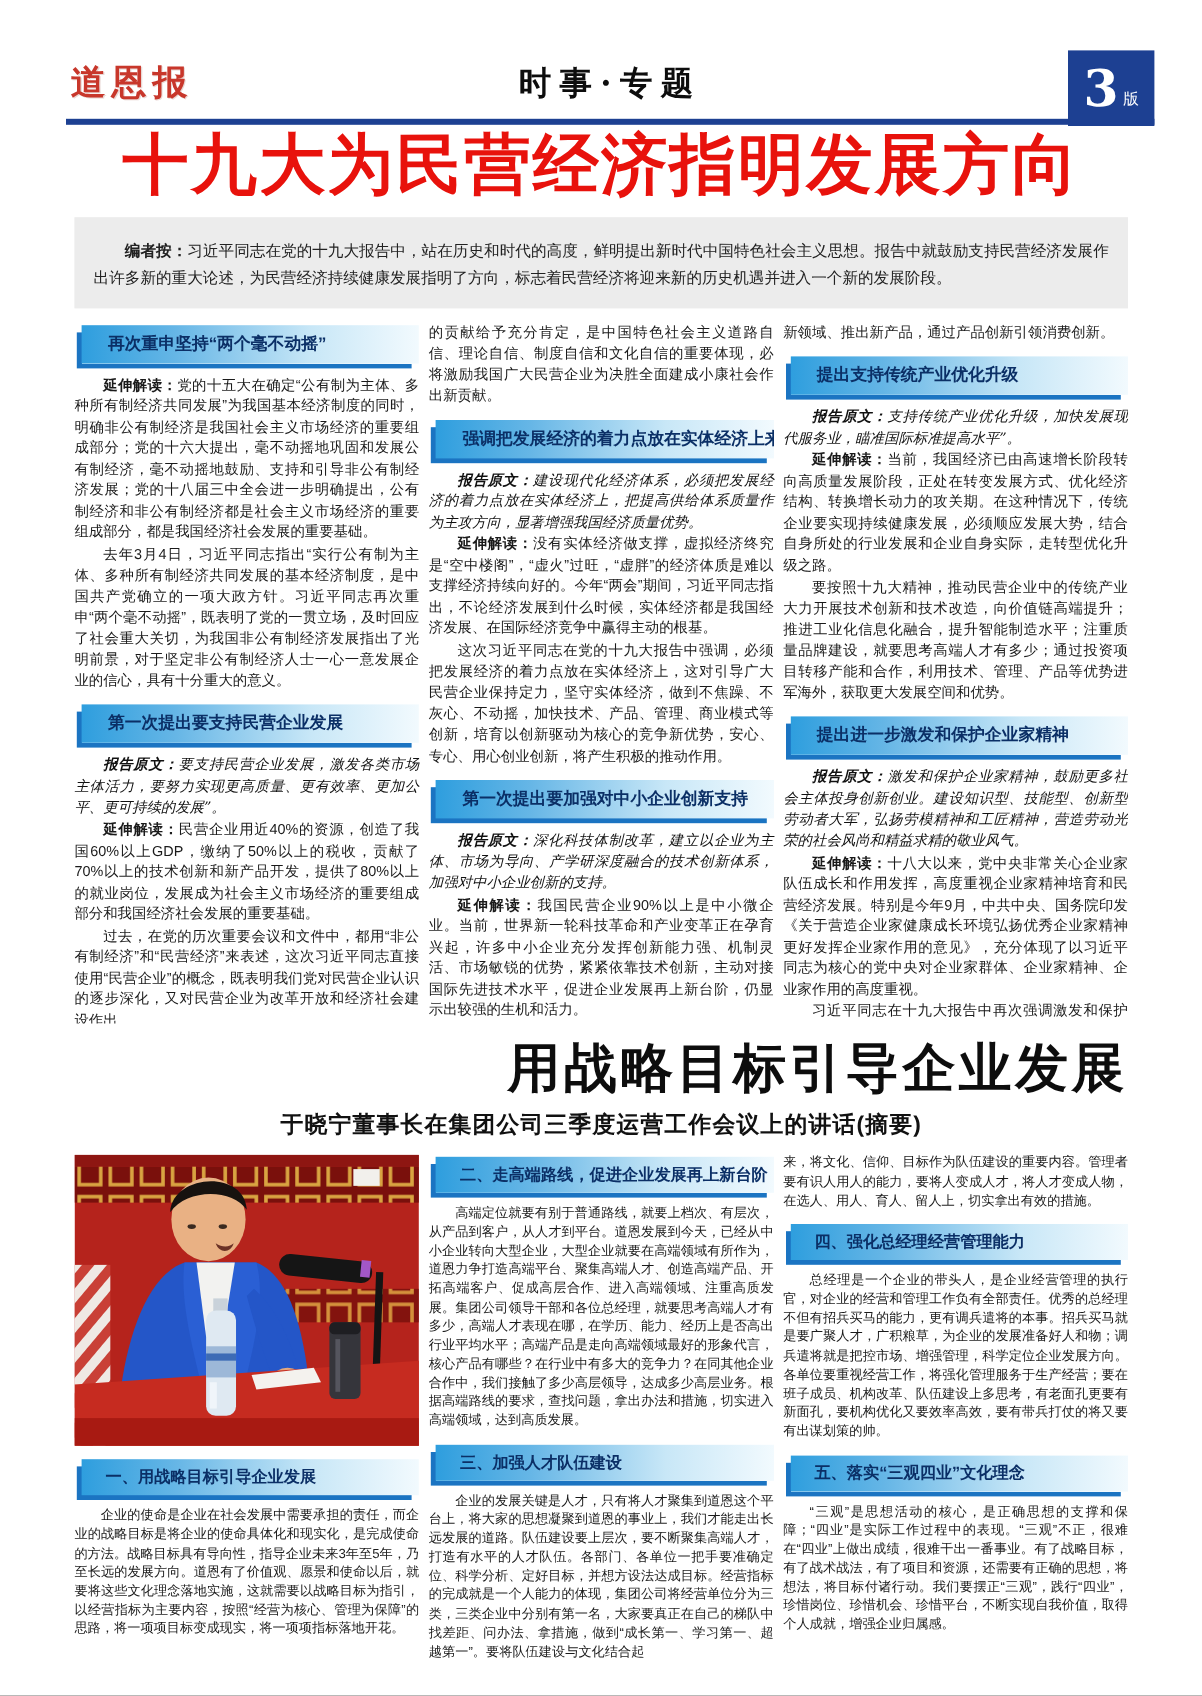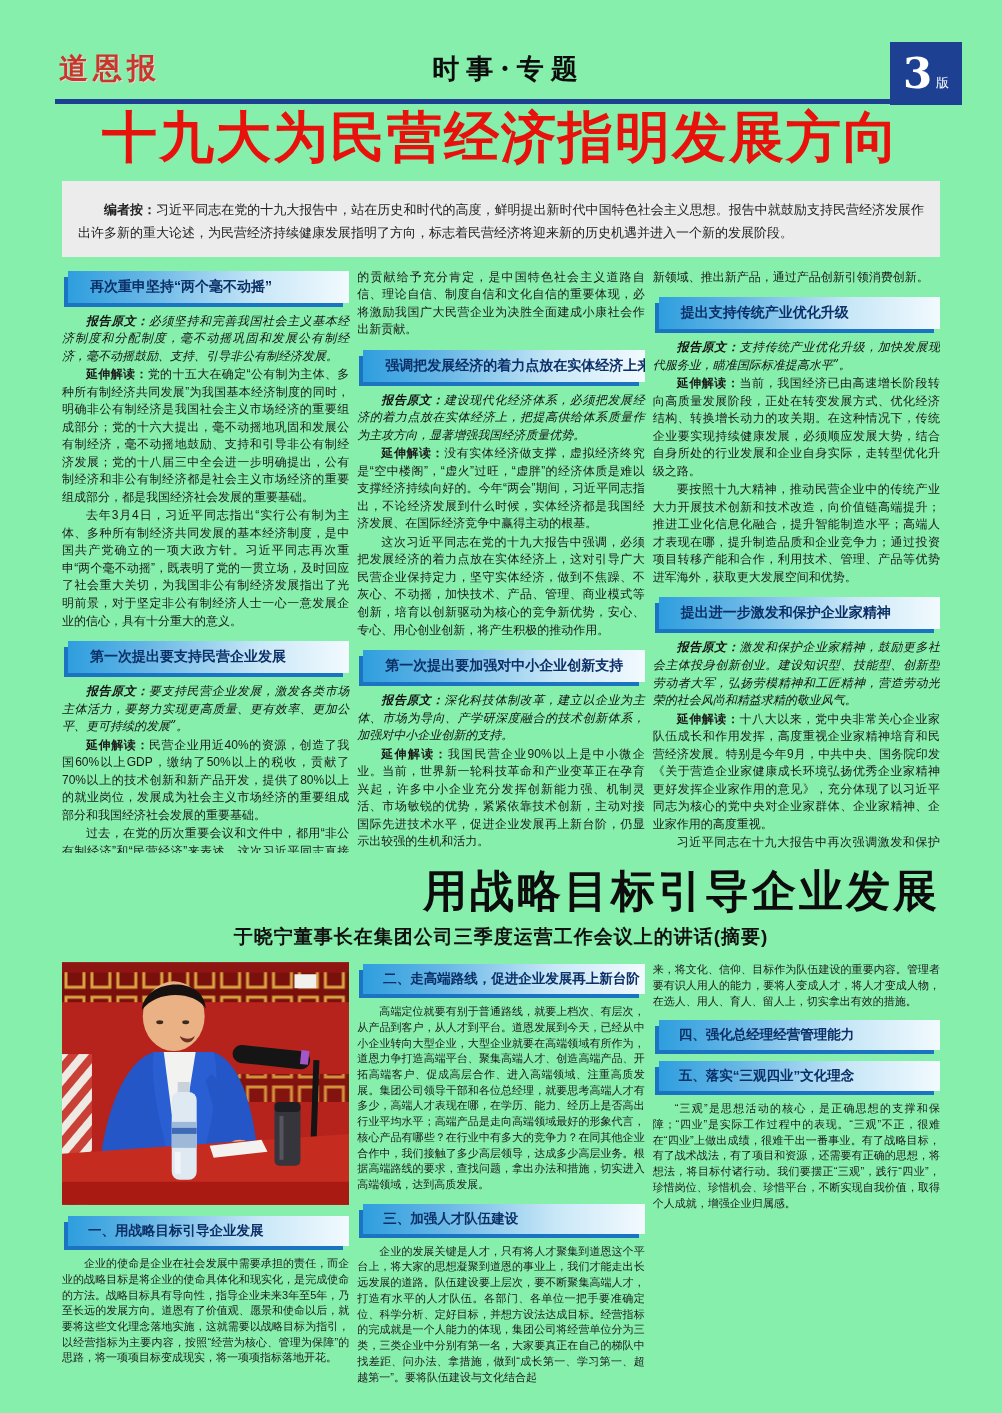--- a/index.html
+++ b/index.html
@@ -1,18 +1,18 @@
 <!DOCTYPE html>
 <html><head>
 <meta charset="utf-8">
 <style>
   * { margin:0; padding:0; box-sizing:border-box; }
   html,body { background:#888; }
   body { font-family:"Liberation Sans","DejaVu Sans",sans-serif; }
-  .page { position:relative; width:1002px; height:1413px; background:#86efac; margin:0 auto; overflow:hidden; }
+  .page { position:relative; width:1002px; height:1413px; background:#ffffff; margin:0 auto; overflow:hidden; }
 
   
   .topbar { position:absolute; left:55px; right:40px; top:44px; height:60px; border-bottom:5px solid #1d4092; }
   .masthead { position:absolute; left:4px; bottom:10px; color:#c8372b; font-size:29px; font-weight:bold;
               font-family:"DejaVu Serif",serif; letter-spacing:5px; text-shadow:1px 1px 0 #e9d8d5; }
   .section-title { position:absolute; left:50%; transform:translateX(-50%); bottom:12px; color:#0d0d0d;
               font-size:27px; font-weight:900; font-family:"DejaVu Serif",serif; letter-spacing:7px; }
   .pagebox { position:absolute; right:0; top:-2px; width:72px; height:63px; background:#1d4092; color:#fff;
               display:flex; align-items:center; justify-content:center; gap:4px; }
   .pagebox .num { font-family:"DejaVu Serif",serif; font-size:42px; font-weight:bold; line-height:1; }
@@ -71,21 +71,20 @@
     <h1 class="headline1">十九大为民营经济指明发展方向</h1>
 
     <div class="editorbox">
       <p><span class="lbl">编者按：</span><span>习近平同志在党的十九大报告中，站在历史和时代的高度，鲜明提出新时代中国特色社会主义思想。报告中就鼓励支持民营经济发展作出许多新的重大论述，为民营经济持续健康发展指明了方向，标志着民营经济将迎来新的历史机遇并进入一个新的发展阶段。</span></p>
     </div>
 
     <div class="cols a1cols">
 
       <div class="col">
         <div class="sec-h">再次重申坚持“两个毫不动摇”</div>
-        <p class="para report"><span class="lbl">报告原文：</span><span>必须坚持和完善我国社会主义基本经济制度和分配制度，毫不动摇巩固和发展公有制经济，毫不动摇鼓励、支持、引导非公有制经济发展。</span></p>
         <p class="para"><span class="lbl">延伸解读：</span><span>党的十五大在确定“公有制为主体、多种所有制经济共同发展”为我国基本经济制度的同时，明确非公有制经济是我国社会主义市场经济的重要组成部分；党的十六大提出，毫不动摇地巩固和发展公有制经济，毫不动摇地鼓励、支持和引导非公有制经济发展；党的十八届三中全会进一步明确提出，公有制经济和非公有制经济都是社会主义市场经济的重要组成部分，都是我国经济社会发展的重要基础。</span></p>
         <p class="para">去年3月4日，习近平同志指出“实行公有制为主体、多种所有制经济共同发展的基本经济制度，是中国共产党确立的一项大政方针。习近平同志再次重申“两个毫不动摇”，既表明了党的一贯立场，及时回应了社会重大关切，为我国非公有制经济发展指出了光明前景，对于坚定非公有制经济人士一心一意发展企业的信心，具有十分重大的意义。</p>
         <div class="sec-h">第一次提出要支持民营企业发展</div>
         <p class="para report"><span class="lbl">报告原文：</span><span>要支持民营企业发展，激发各类市场主体活力，要努力实现更高质量、更有效率、更加公平、更可持续的发展”。</span></p>
         <p class="para"><span class="lbl">延伸解读：</span><span>民营企业用近40%的资源，创造了我国60%以上GDP，缴纳了50%以上的税收，贡献了70%以上的技术创新和新产品开发，提供了80%以上的就业岗位，发展成为社会主义市场经济的重要组成部分和我国经济社会发展的重要基础。</span></p>
         <p class="para">过去，在党的历次重要会议和文件中，都用“非公有制经济”和“民营经济”来表述，这次习近平同志直接使用“民营企业”的概念，既表明我们党对民营企业认识的逐步深化，又对民营企业为改革开放和经济社会建设作出</p>
       </div>
 
       <div class="col">
         <p class="para cont">的贡献给予充分肯定，是中国特色社会主义道路自信、理论自信、制度自信和文化自信的重要体现，必将激励我国广大民营企业为决胜全面建成小康社会作出新贡献。</p>
@@ -97,21 +96,21 @@
         <p class="para report"><span class="lbl">报告原文：</span><span>深化科技体制改革，建立以企业为主体、市场为导向、产学研深度融合的技术创新体系，加强对中小企业创新的支持。</span></p>
         <p class="para"><span class="lbl">延伸解读：</span><span>我国民营企业90%以上是中小微企业。当前，世界新一轮科技革命和产业变革正在孕育兴起，许多中小企业充分发挥创新能力强、机制灵活、市场敏锐的优势，紧紧依靠技术创新，主动对接国际先进技术水平，促进企业发展再上新台阶，仍显示出较强的生机和活力。</span></p>
         <p class="para">要按照十九大精神，引导中小企业加大研发投入力度，努力掌握关键核心技术和自主知识产权，特别是要通过技术创新带动产品创新和生产经营模式创新，努力将价值链向研发、标准制定、销售服务等方面拓展，发挥科技创新在全面创新中的引领作用，不断开发新技术、涉足</p>
       </div>
 
       <div class="col">
         <p class="para cont">新领域、推出新产品，通过产品创新引领消费创新。</p>
         <div class="sec-h">提出支持传统产业优化升级</div>
         <p class="para report"><span class="lbl">报告原文：</span><span>支持传统产业优化升级，加快发展现代服务业，瞄准国际标准提高水平”。</span></p>
         <p class="para"><span class="lbl">延伸解读：</span><span>当前，我国经济已由高速增长阶段转向高质量发展阶段，正处在转变发展方式、优化经济结构、转换增长动力的攻关期。在这种情况下，传统企业要实现持续健康发展，必须顺应发展大势，结合自身所处的行业发展和企业自身实际，走转型优化升级之路。</span></p>
-        <p class="para">要按照十九大精神，推动民营企业中的传统产业大力开展技术创新和技术改造，向价值链高端提升；推进工业化信息化融合，提升智能制造水平；高端人才表现在哪，提升制造品质和企业竞争力；通过投资项目转移产能和合作，利用技术、管理、产品等优势进军海外，获取更大发展空间和优势。</p>
+        <p class="para">要按照十九大精神，推动民营企业中的传统产业大力开展技术创新和技术改造，向价值链高端提升；推进工业化信息化融合，提升智能制造水平；注重质量品牌建设，就要思考高端人才有多少；通过投资项目转移产能和合作，利用技术、管理、产品等优势进军海外，获取更大发展空间和优势。</p>
         <div class="sec-h">提出进一步激发和保护企业家精神</div>
         <p class="para report"><span class="lbl">报告原文：</span><span>激发和保护企业家精神，鼓励更多社会主体投身创新创业。建设知识型、技能型、创新型劳动者大军，弘扬劳模精神和工匠精神，营造劳动光荣的社会风尚和精益求精的敬业风气。</span></p>
         <p class="para"><span class="lbl">延伸解读：</span><span>十八大以来，党中央非常关心企业家队伍成长和作用发挥，高度重视企业家精神培育和民营经济发展。特别是今年9月，中共中央、国务院印发《关于营造企业家健康成长环境弘扬优秀企业家精神更好发挥企业家作用的意见》，充分体现了以习近平同志为核心的党中央对企业家群体、企业家精神、企业家作用的高度重视。</span></p>
         <p class="para">习近平同志在十九大报告中再次强调激发和保护企业家精神，对于全社会正确认识和弘扬优秀企业家精神，营造尊重企业家、尊重纳税人、尊重创新创业者的良好环境，有效激发市场主体活力，促进经济社会平稳健康发展具有十分重要的意义。</p>
       </div>
     </div>
 
     <h2 class="headline2">用战略目标引导企业发展</h2>
     <div class="subtitle2">于晓宁董事长在集团公司三季度运营工作会议上的讲话(摘要)</div>
 
@@ -179,19 +178,20 @@
       <div class="col">
         <div class="sec-h">二、走高端路线，促进企业发展再上新台阶</div>
         <p class="para">高端定位就要有别于普通路线，就要上档次、有层次，从产品到客户，从人才到平台。道恩发展到今天，已经从中小企业转向大型企业，大型企业就要在高端领域有所作为，道恩力争打造高端平台、聚集高端人才、创造高端产品、开拓高端客户、促成高层合作、进入高端领域、注重高质发展。集团公司领导干部和各位总经理，就要思考高端人才有多少，高端人才表现在哪，在学历、能力、经历上是否高出行业平均水平；高端产品是走向高端领域最好的形象代言，核心产品有哪些？在行业中有多大的竞争力？在同其他企业合作中，我们接触了多少高层领导，达成多少高层业务。根据高端路线的要求，查找问题，拿出办法和措施，切实进入高端领域，达到高质发展。</p>
         <div class="sec-h">三、加强人才队伍建设</div>
         <p class="para">企业的发展关键是人才，只有将人才聚集到道恩这个平台上，将大家的思想凝聚到道恩的事业上，我们才能走出长远发展的道路。队伍建设要上层次，要不断聚集高端人才，打造有水平的人才队伍。各部门、各单位一把手要准确定位、科学分析、定好目标，并想方设法达成目标。经营指标的完成就是一个人能力的体现，集团公司将经营单位分为三类，三类企业中分别有第一名，大家要真正在自己的梯队中找差距、问办法、拿措施，做到“成长第一、学习第一、超越第一”。要将队伍建设与文化结合起</p>
       </div>
 
       <div class="col">
         <p class="para cont">来，将文化、信仰、目标作为队伍建设的重要内容。管理者要有识人用人的能力，要将人变成人才，将人才变成人物，在选人、用人、育人、留人上，切实拿出有效的措施。</p>
         <div class="sec-h">四、强化总经理经营管理能力</div>
+        <p class="para">总经理是一个企业的带头人，是企业经营管理的执行官，对企业的经营和管理工作负有全部责任。优秀的总经理不但有招兵买马的能力，更有调兵遣将的本事。招兵买马就是要广聚人才，广积粮草，为企业的发展准备好人和物；调兵遣将就是把控市场、增强管理，科学定位企业发展方向。各单位要重视经营工作，将强化管理服务于生产经营；要在班子成员、机构改革、队伍建设上多思考，有老面孔更要有新面孔，要机构优化又要效率高效，要有带兵打仗的将又要有出谋划策的帅。</p>
         <div class="sec-h">五、落实“三观四业”文化理念</div>
         <p class="para">“三观”是思想活动的核心，是正确思想的支撑和保障；“四业”是实际工作过程中的表现。“三观”不正，很难在“四业”上做出成绩，很难干出一番事业。有了战略目标，有了战术战法，有了项目和资源，还需要有正确的思想，将想法，将目标付诸行动。我们要摆正“三观”，践行“四业”，珍惜岗位、珍惜机会、珍惜平台，不断实现自我价值，取得个人成就，增强企业归属感。</p>
       </div>
     </div>
 
   </div>
 </div>
 
 </body></html>

